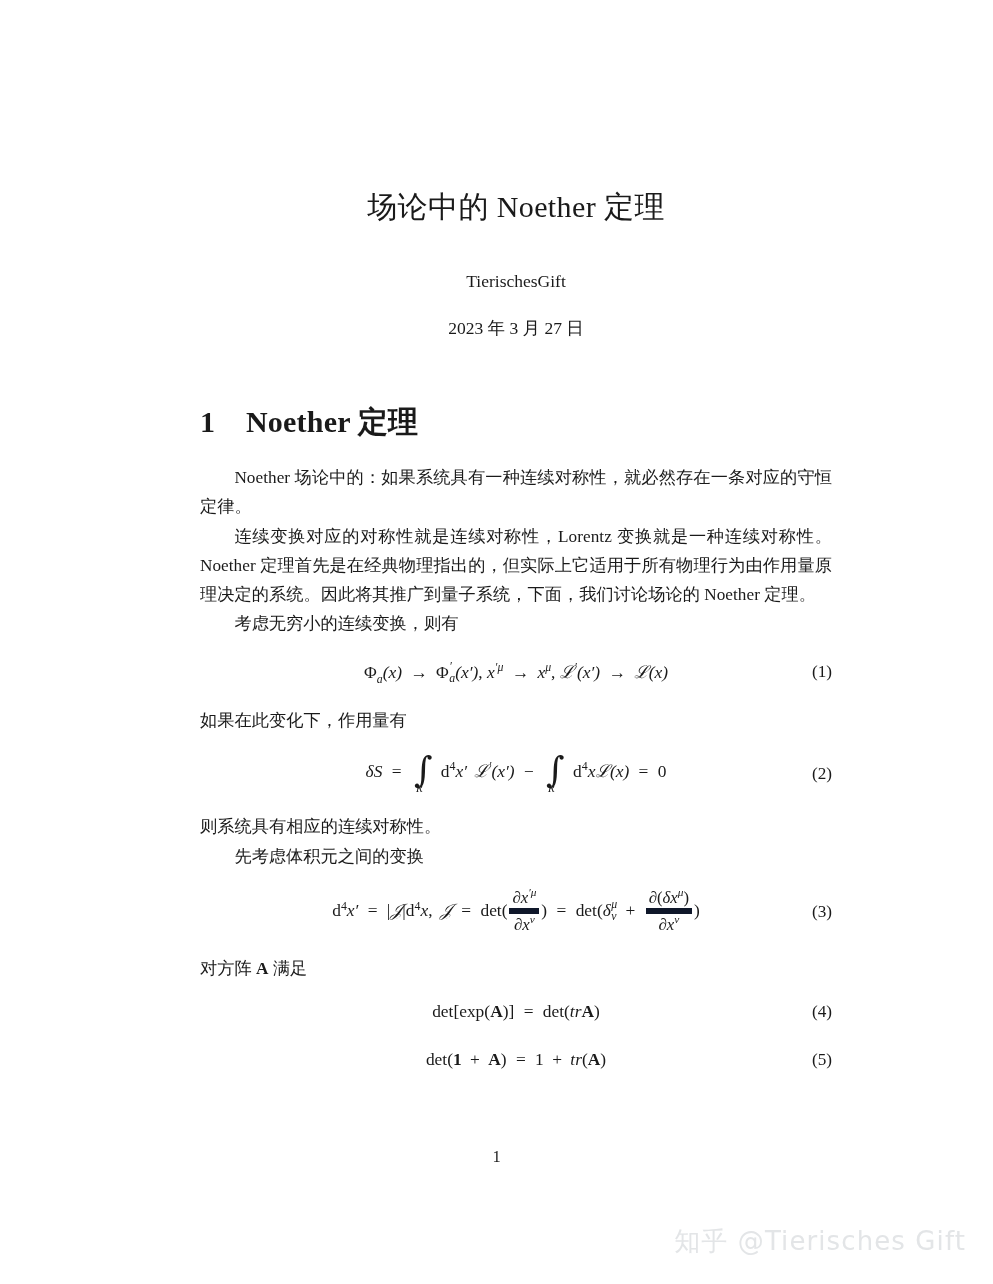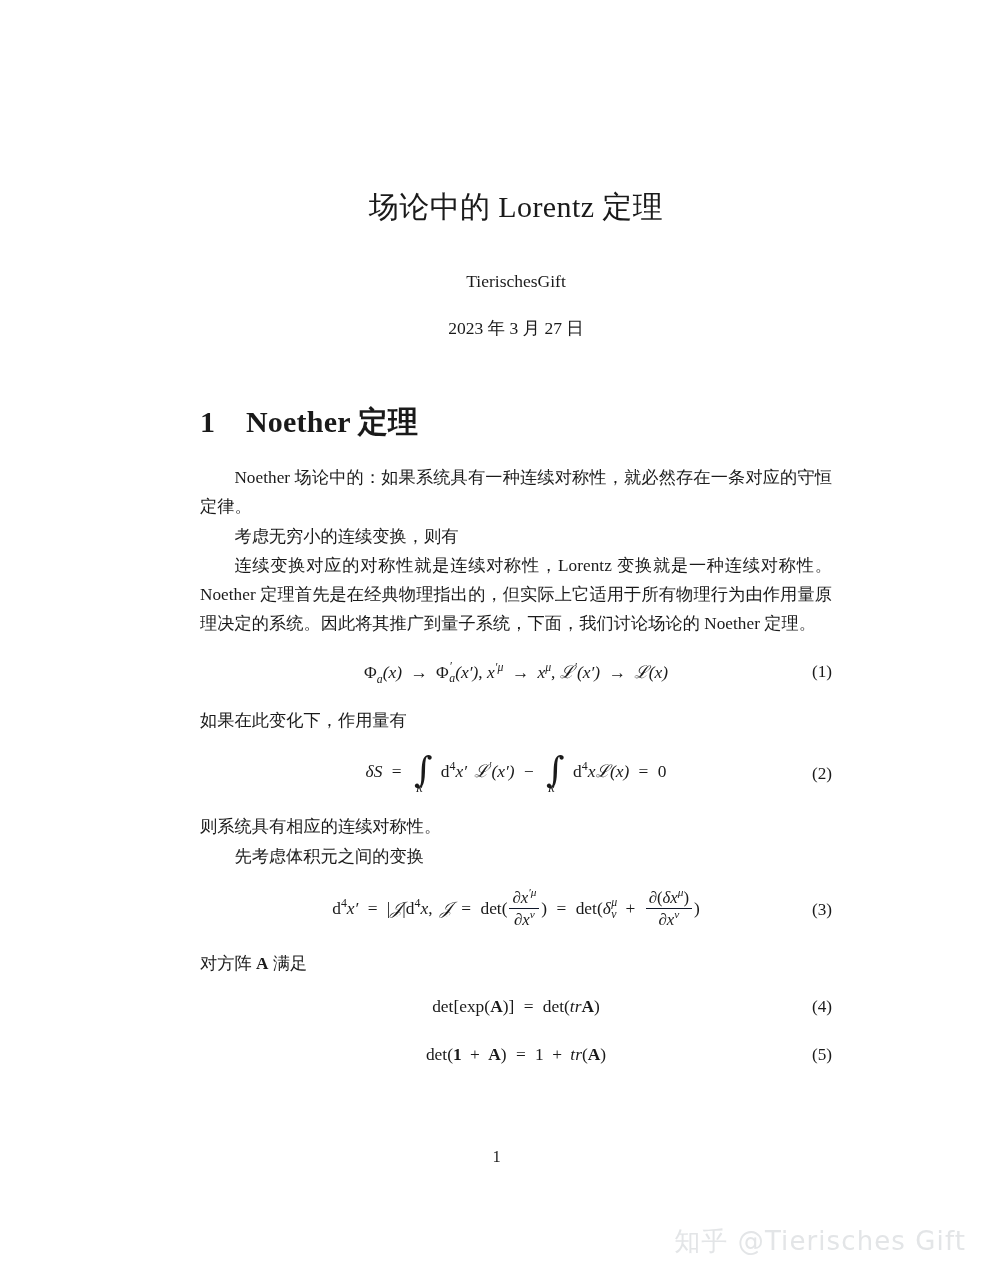--- a/index.html
+++ b/index.html
@@ -156,21 +156,21 @@
     text-align: center;
     font-size: 0.96em;
     line-height: 1.16;
     margin: 0 2px;
     position: relative;
     top: -0.08em;
   }
   .frac .num {
     display: block;
     padding: 0 3px 1px 3px;
-    border-bottom: 1px solid #0f172a;
+    border-bottom: 6px solid #0f172a;
   }
   .frac .den {
     display: block;
     padding: 1px 3px 0 3px;
   }
 
   
   .page-number {
     position: absolute;
     left: 0;
@@ -192,33 +192,33 @@
     white-space: nowrap;
     user-select: none;
   }
 </style>
 </head>
 <body>
 
 <div class="page">
   <div class="textblock">
 
-    <div class="title">场论中的 Lorentz 定理</div>
+    <div class="title">场论中的 Noether 定理</div>
     <div class="author">TierischesGift</div>
     <div class="date">2023 年 3 月 27 日</div>
 
     <div class="section-head">
       <span class="sec-num">1</span><span>Noether 定理</span>
     </div>
 
     <p class="body indent first-para">Noether 场论中的：如果系统具有一种连续对称性，就必然存在一条对应的守恒定律。</p>
 
+    <p class="body indent">连续变换对应的对称性就是连续对称性，Lorentz 变换就是一种连续对称性。Noether 定理首先是在经典物理指出的，但实际上它适用于所有物理行为由作用量原理决定的系统。因此将其推广到量子系统，下面，我们讨论场论的 Noether 定理。</p>
+
     <p class="body indent">考虑无穷小的连续变换，则有</p>
-
-    <p class="body indent">连续变换对应的对称性就是连续对称性，Lorentz 变换就是一种连续对称性。Noether 定理首先是在经典物理指出的，但实际上它适用于所有物理行为由作用量原理决定的系统。因此将其推广到量子系统，下面，我们讨论场论的 Noether 定理。</p>
 
     <div class="eq-row" style="margin-top:21px; margin-bottom:21px;">
       <span class="eq-body">
         <span class="mup">Φ</span><sub class="sc">a</sub><span class="mi">(x)</span>
         <span style="padding:0 4px;">→</span>
         <span class="mup">Φ</span><span class="supsub"><span>′</span><span>a</span></span><span class="mi">(x′)</span><span class="mup">,</span>
         <span class="mi">x</span><sup class="sc">′μ</sup>
         <span style="padding:0 4px;">→</span>
         <span class="mi">x</span><sup class="sc">μ</sup><span class="mup">,</span>
         <span class="cal">ℒ</span><sup class="sc">′</sup><span class="mi">(x′)</span>

